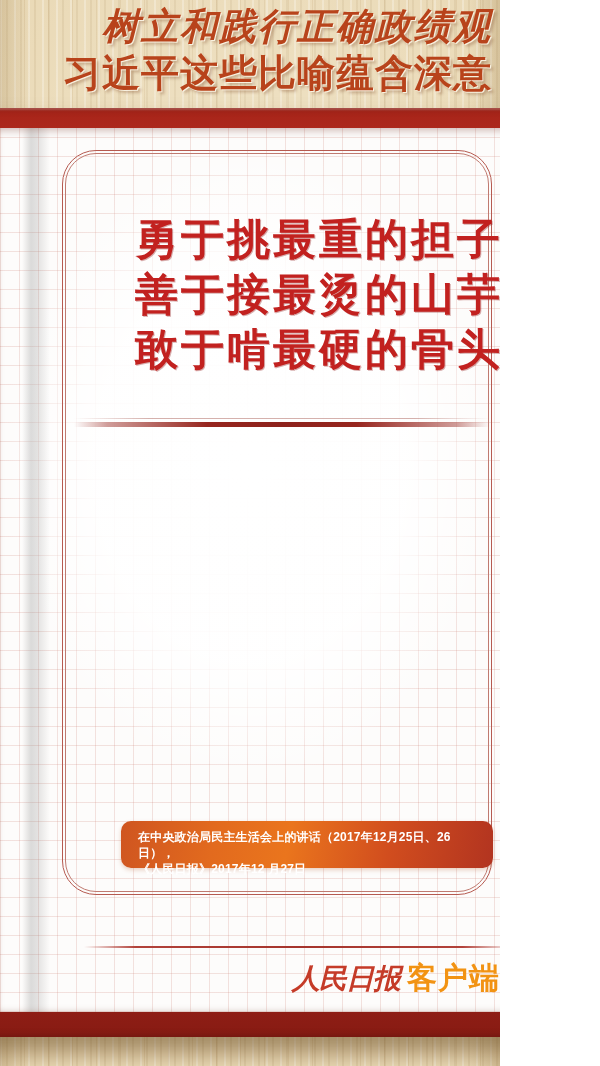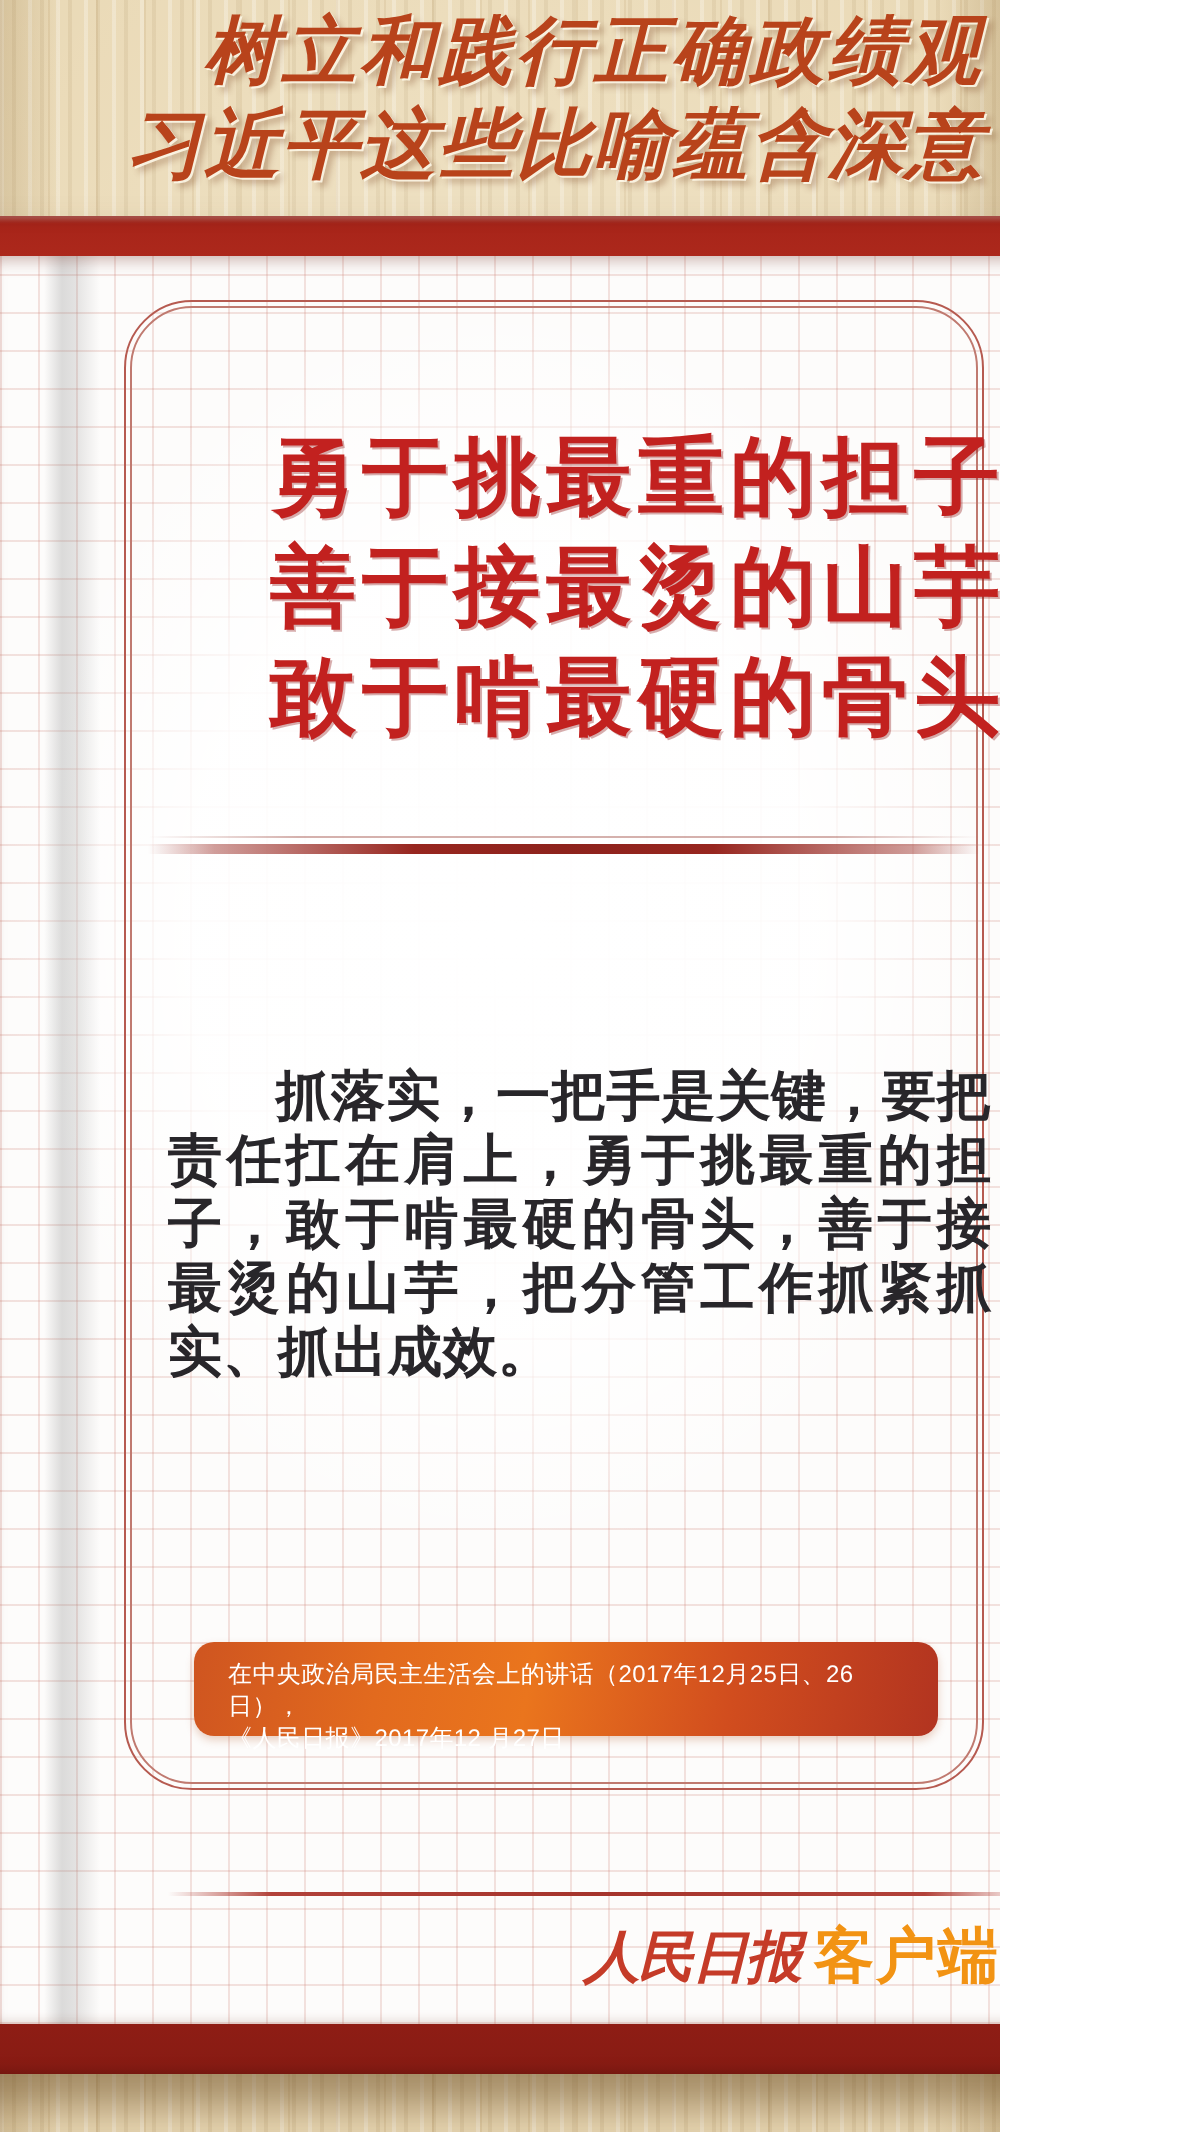--- a/index.html
+++ b/index.html
@@ -13,21 +13,21 @@
       repeating-linear-gradient(90deg, rgba(255,255,255,.28) 0 2px, rgba(0,0,0,0) 2px 6px, rgba(150,118,66,.12) 6px 8px, rgba(0,0,0,0) 8px 14px),
       repeating-linear-gradient(90deg, rgba(183,150,97,.20) 0 1px, rgba(0,0,0,0) 1px 24px);
   }
   
   .header{
     position:absolute;top:4px;right:8px;text-align:right;z-index:3;
     color:#b8431b;font-family:"Liberation Serif","DejaVu Serif",serif;font-weight:bold;
     text-shadow:1px 1px 0 rgba(255,250,235,.85), 3px 3px 3px rgba(110,50,15,.30);
   }
   .header .h1{font-size:37px;line-height:46px;letter-spacing:2px;font-style:italic;}
-  .header .h2{font-size:38px;line-height:46px;letter-spacing:1px;font-style:italic;}
+  .header .h2{font-size:38px;line-height:46px;letter-spacing:1px;}
   
   .book-cover{
     position:absolute;left:-26px;top:108px;width:603px;height:929px;z-index:1;
     background:linear-gradient(180deg,#a72419 0%,#b02b1e 4%,#a4251b 50%,#9c2118 92%,#871b13 100%);
     border-radius:0 16px 20px 0;
     box-shadow:0 16px 22px rgba(105,75,35,.55), inset -4px 0 8px rgba(0,0,0,.25), inset 0 2px 2px rgba(255,255,255,.25);
   }
   .page-stack{
     position:absolute;left:504px;top:126px;width:49px;height:893px;z-index:2;
     background:
@@ -74,23 +74,23 @@
   }
   
   .body-text{
     position:absolute;left:84px;top:404px;width:412px;
     color:#28262a;font-size:27px;line-height:32px;letter-spacing:.5px;
     font-family:"Liberation Serif","DejaVu Serif",serif;font-weight:600;
     text-indent:2em;text-align:justify;
   }
   
   .badge{
-    position:absolute;left:97px;top:693px;width:372px;height:47px;border-radius:10px;
+    position:absolute;left:121px;top:693px;width:372px;height:47px;border-radius:10px;
     background:linear-gradient(100deg,#cf5520 0%,#e26a1e 25%,#ea751d 45%,#d14d1e 72%,#b23420 100%);
-    color:#ffffff;font-size:12px;line-height:16px;font-weight:normal;letter-spacing:.2px;
+    color:#ffffff;font-size:12px;line-height:16px;font-weight:bold;letter-spacing:.2px;
     box-sizing:border-box;padding:8px 10px 0 17px;
     box-shadow:0 2px 4px rgba(170,70,20,.25);
   }
   
   .book-title{
     position:absolute;left:102px;top:785px;
     color:#9e2b22;font-size:21px;letter-spacing:1px;font-weight:bold;font-style:italic;
     font-family:"Liberation Serif","DejaVu Serif",serif;
     white-space:nowrap;
   }
@@ -132,21 +132,20 @@
     </div>
 
     <div class="headline">
       <div>勇于挑最重的担子</div>
       <div>善于接最烫的山芋</div>
       <div>敢于啃最硬的骨头</div>
     </div>
 
     <div class="divider"></div>
 
-    <div class="body-text">抓落实，一把手是关键，要把责任扛在肩上，勇于挑最重的担子，敢于啃最硬的骨头，善于接最烫的山芋，把分管工作抓紧抓实、抓出成效。</div>
 
     <div class="badge">
       <div>在中央政治局民主生活会上的讲话（2017年12月25日、26日），</div>
       <div>《人民日报》2017年12 月27日</div>
     </div>
 
 
     <div class="footer-divider"></div>
 
     <div class="logo-row">

